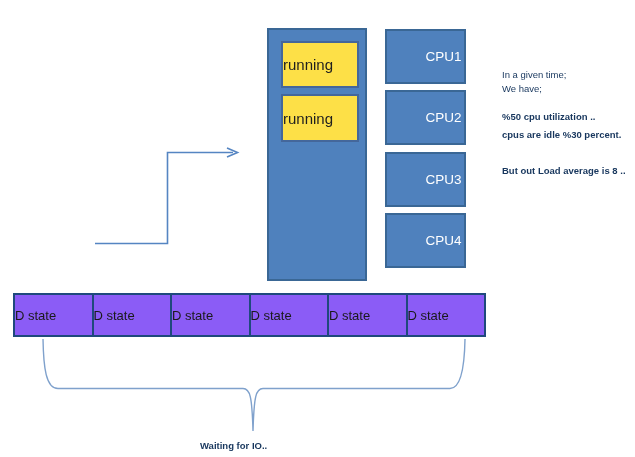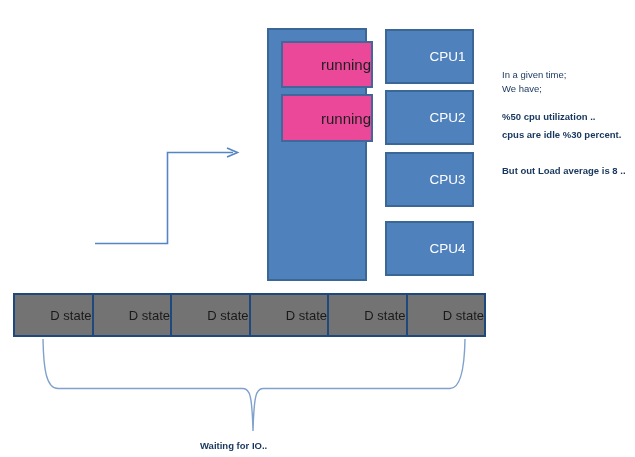--- a/index.html
+++ b/index.html
@@ -8,52 +8,52 @@
     font-family:"Liberation Sans",sans-serif;overflow:hidden;
   }
   .abs{position:absolute;box-sizing:border-box;}
 
   
   .column{
     left:267px;top:28px;width:100px;height:253px;
     background:#4f81bd;border:2px solid #3a6795;
   }
   .runbox{
-    left:281px;width:92px;
-    background:#ec4899;border:2px solid #44679b;
-    display:flex;align-items:center;justify-content:flex-end;
+    left:281px;width:78px;
+    background:#fde047;border:2px solid #44679b;
+    display:flex;align-items:center;justify-content:flex-start;
     font-size:15px;color:#1f1f1f;
   }
   .runbox.r1{top:41px;height:47px;}
   .runbox.r2{top:94px;height:48px;}
 
   
   .cpu{
-    left:385px;width:89px;height:55px;
+    left:385px;width:81px;height:55px;
     background:#4f81bd;border:2px solid #3a6795;
     display:flex;align-items:center;justify-content:center;
     color:#ffffff;font-size:13.5px;padding-left:36px;
   }
-  .cpu.c1{top:29px;} .cpu.c2{top:90px;justify-content:center;} .cpu.c3{top:152px;justify-content:center;} .cpu.c4{top:221px;text-align:right;}
+  .cpu.c1{top:29px;} .cpu.c2{top:90px;justify-content:center;} .cpu.c3{top:152px;justify-content:center;} .cpu.c4{top:213px;text-align:right;}
 
   
   .note{
     left:502px;width:148px;color:#17365d;font-size:9.5px;line-height:11px;
     white-space:nowrap;
   }
   .note.b{font-weight:bold;}
   .n1{top:69px;} .n2{top:83px;} .n3{top:111px;} .n4{top:129px;} .n5{top:165px;}
 
   
   .drow{
     left:13px;top:293px;width:473px;height:44px;display:flex;
   }
   .dcell{
-    flex:1;background:#737373;border:2px solid #1f497d;margin-left:-2px;
-    display:flex;align-items:center;justify-content:flex-end;
+    flex:1;background:#8b5cf6;border:2px solid #1f497d;margin-left:-2px;
+    display:flex;align-items:center;justify-content:flex-start;
     font-size:13px;color:#1a1a1a;box-sizing:border-box;
   }
   .dcell:first-child{margin-left:0;}
 
   
   svg.overlay{left:0;top:0;width:635px;height:457px;pointer-events:none;}
 
   .brace-label{
     left:200px;top:440px;width:110px;text-align:left;
     font-size:9.5px;font-weight:bold;color:#17365d;white-space:nowrap;

